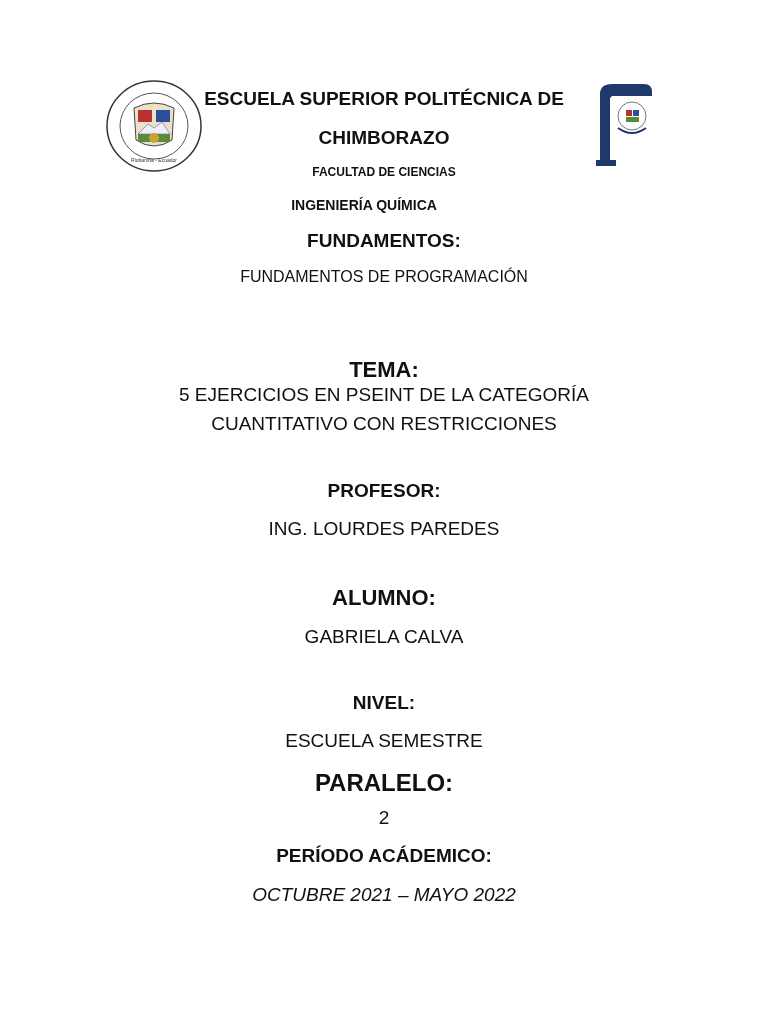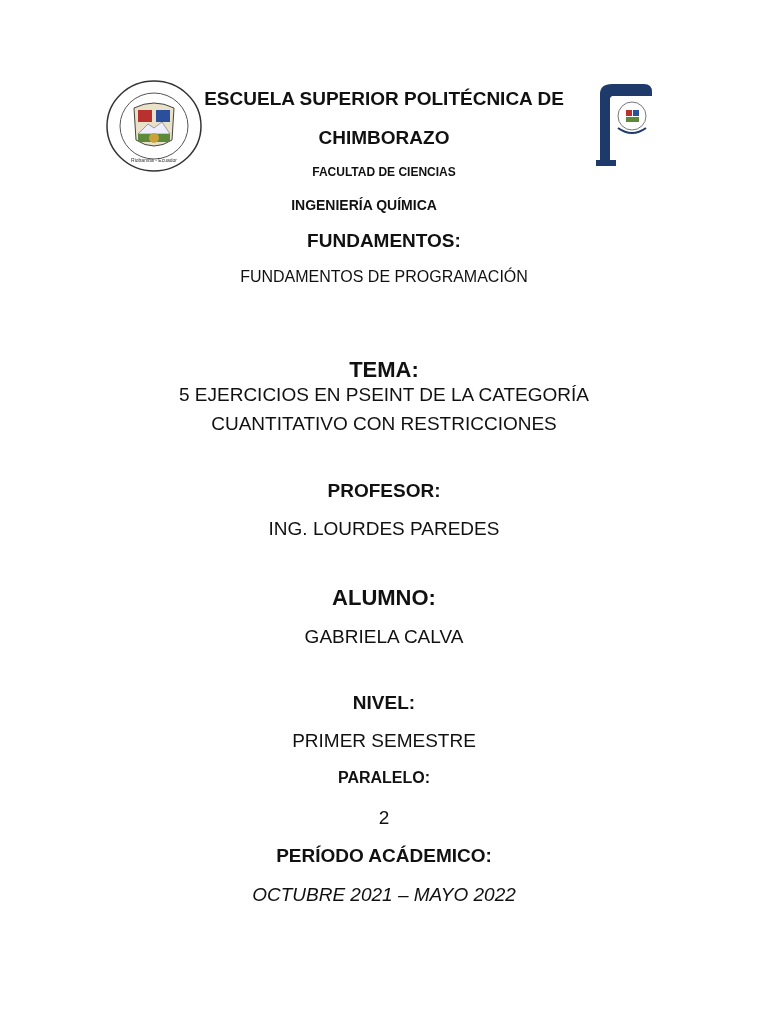--- a/index.html
+++ b/index.html
@@ -50,19 +50,19 @@
 <div class="line" style="top:384px; font-size:19px;">5 EJERCICIOS EN PSEINT DE LA CATEGORÍA</div>
 <div class="line" style="top:413px; font-size:19px;">CUANTITATIVO CON RESTRICCIONES</div>
 
 <div class="line b" style="top:480px; font-size:19px;">PROFESOR:</div>
 <div class="line" style="top:518px; font-size:19px;text-align:center;">ING. LOURDES PAREDES</div>
 
 <div class="line b" style="top:585px; font-size:22px;">ALUMNO:</div>
 <div class="line" style="top:626px; font-size:19px;">GABRIELA CALVA</div>
 
 <div class="line b" style="top:692px; font-size:19px;">NIVEL:</div>
-<div class="line" style="top:730px; font-size:19px;">PRIMER SEMESTRE</div>
+<div class="line" style="top:730px; font-size:19px;">ESCUELA SEMESTRE</div>
 
-<div class="line b" style="top:769px; font-size:16px;text-align:center;">PARALELO:</div>
+<div class="line b" style="top:769px; font-size:24px;text-align:center;">PARALELO:</div>
 <div class="line" style="top:807px; font-size:19px;">2</div>
 
 <div class="line b" style="top:845px; font-size:19px;">PERÍODO ACÁDEMICO:</div>
 <div class="line" style="top:884px; font-size:19px;font-style:italic;">OCTUBRE 2021 – MAYO 2022</div>
 
 </body></html>

